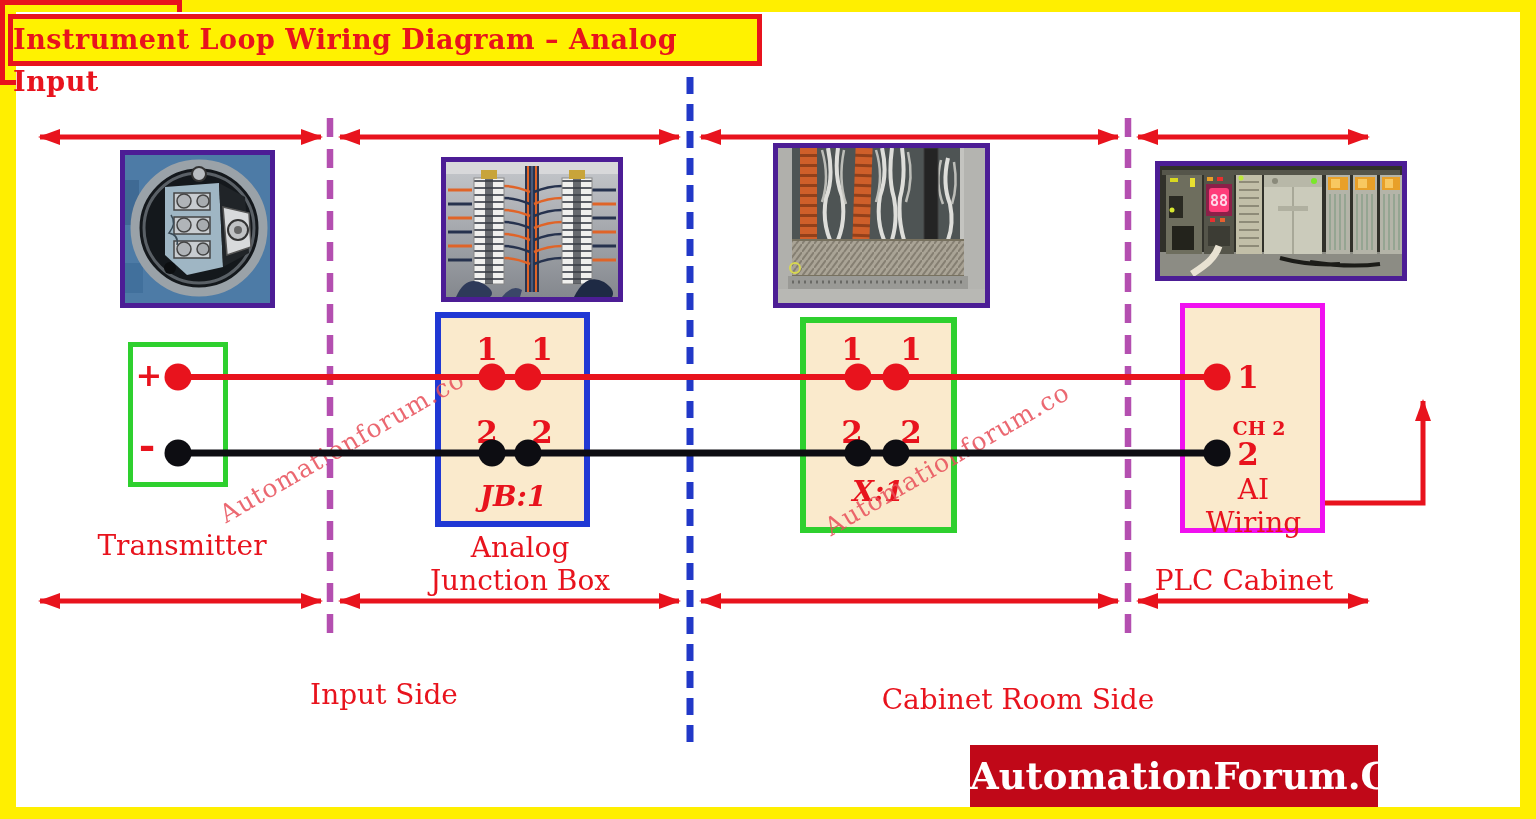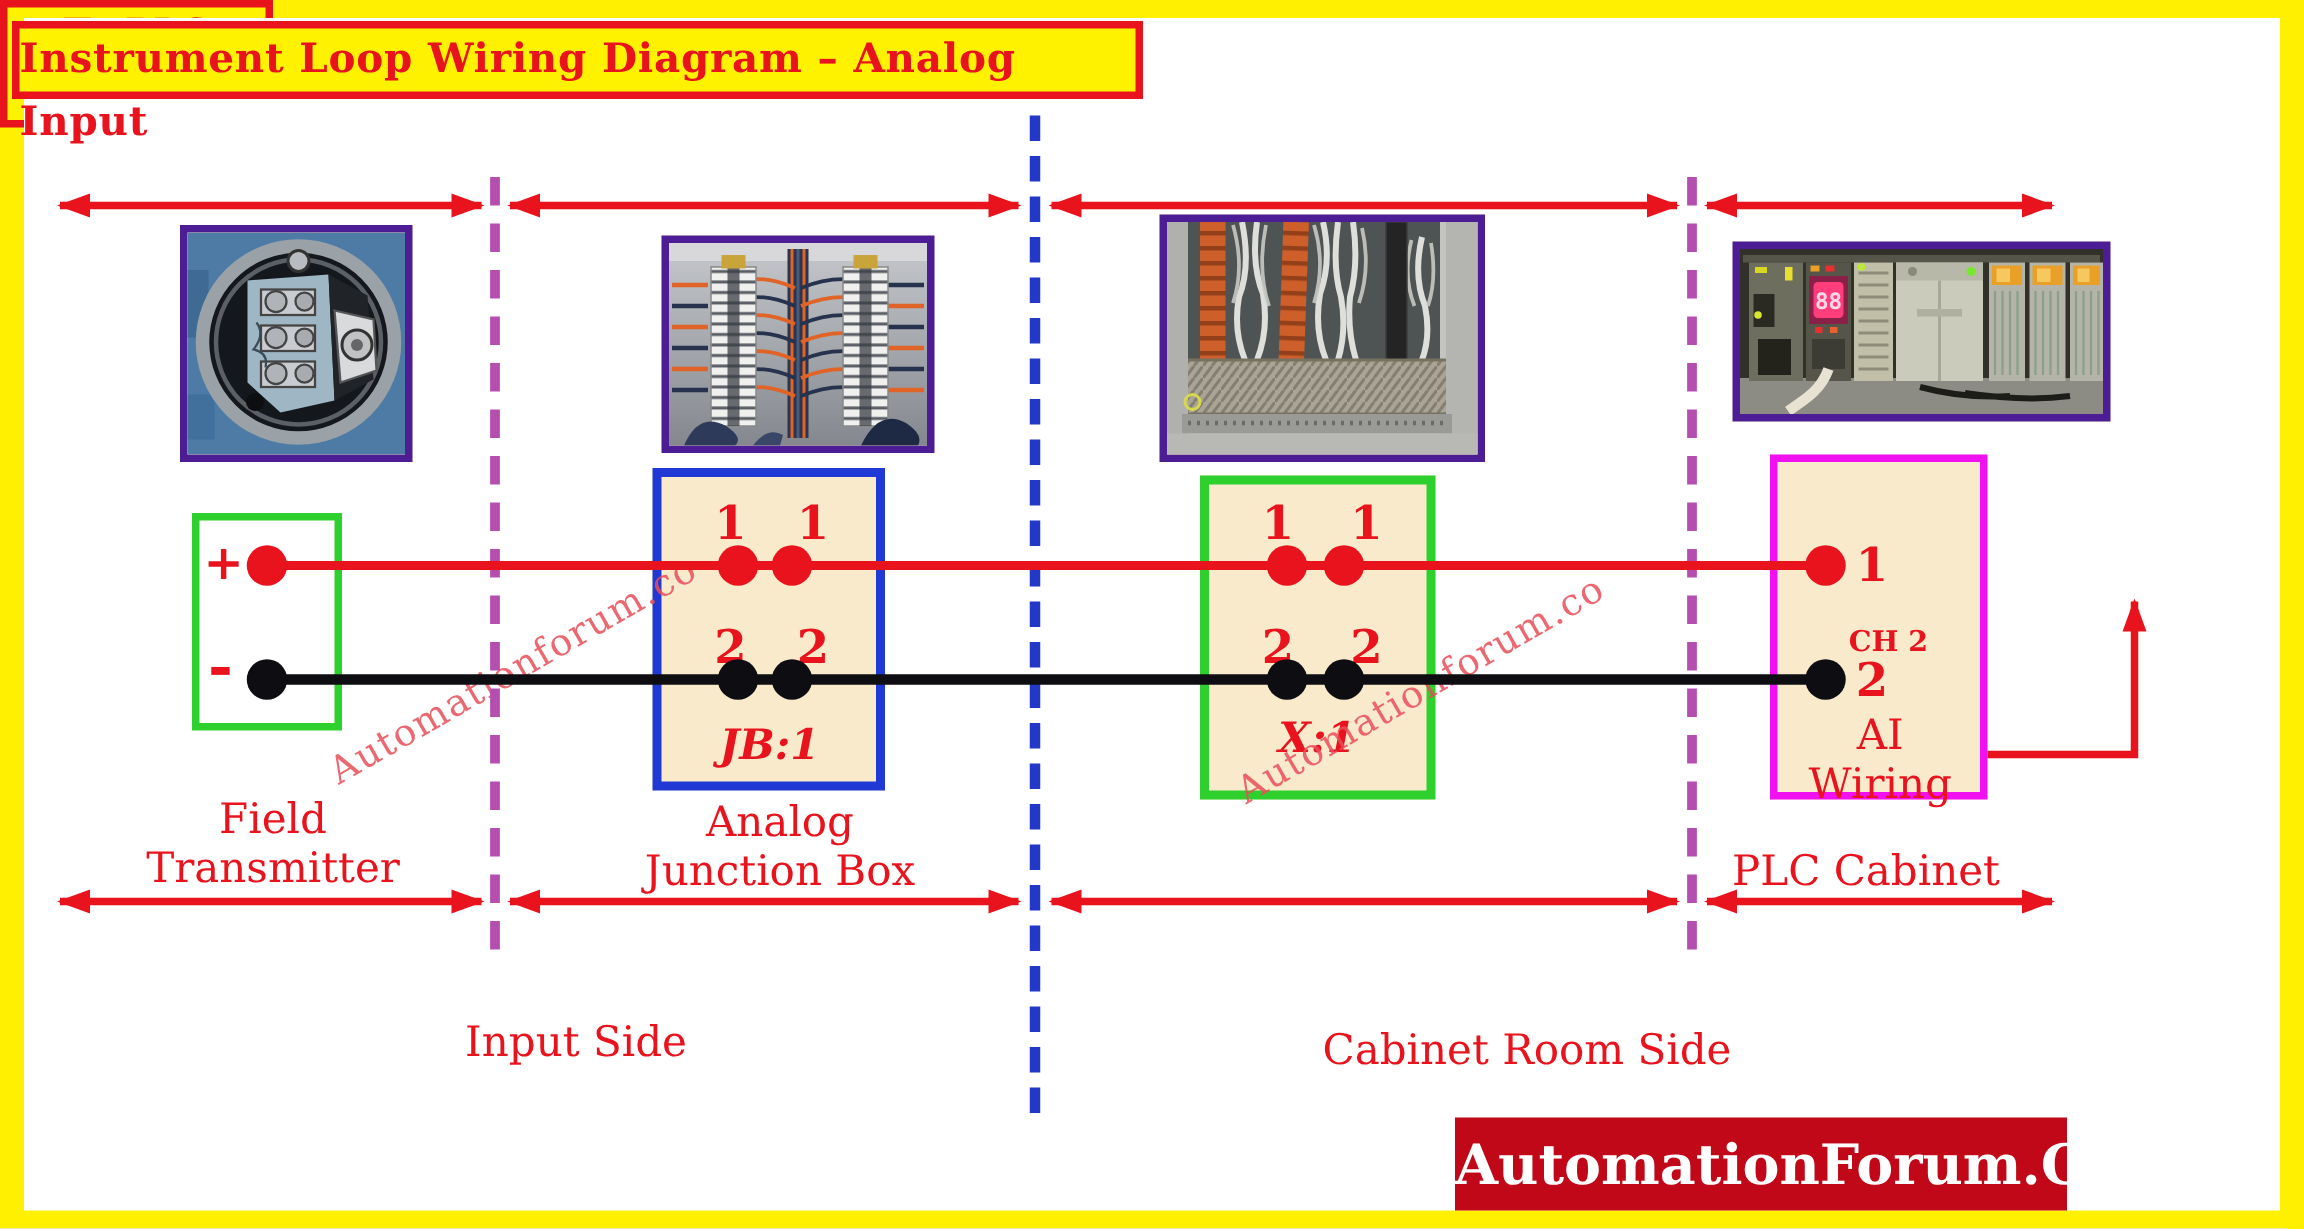--- a/index.html
+++ b/index.html
@@ -259,21 +259,20 @@
 
   <span class="tnum" style="left:1248px;top:359px">1</span>
   <span class="tnum" style="left:1248px;top:436px">2</span>
   <span id="ch2">CH 2</span>
   <div class="lbl" id="module-label">
     <div>AI</div>
     <div>Wiring</div>
   </div>
 
   <div class="lbl" style="left:52px;top:529px;width:260px">
-    <div>Field</div>
     <div>Transmitter</div>
   </div>
   <div class="lbl" style="left:390px;top:531px;width:260px">
     <div>Analog</div>
     <div>Junction Box</div>
   </div>
   <div class="lbl" style="left:1114px;top:564px;width:260px">PLC Cabinet</div>
 
   <div class="lbl" style="left:254px;top:678px;width:260px">Input Side</div>
   <div class="lbl" style="left:868px;top:683px;width:300px">Cabinet Room Side</div>

